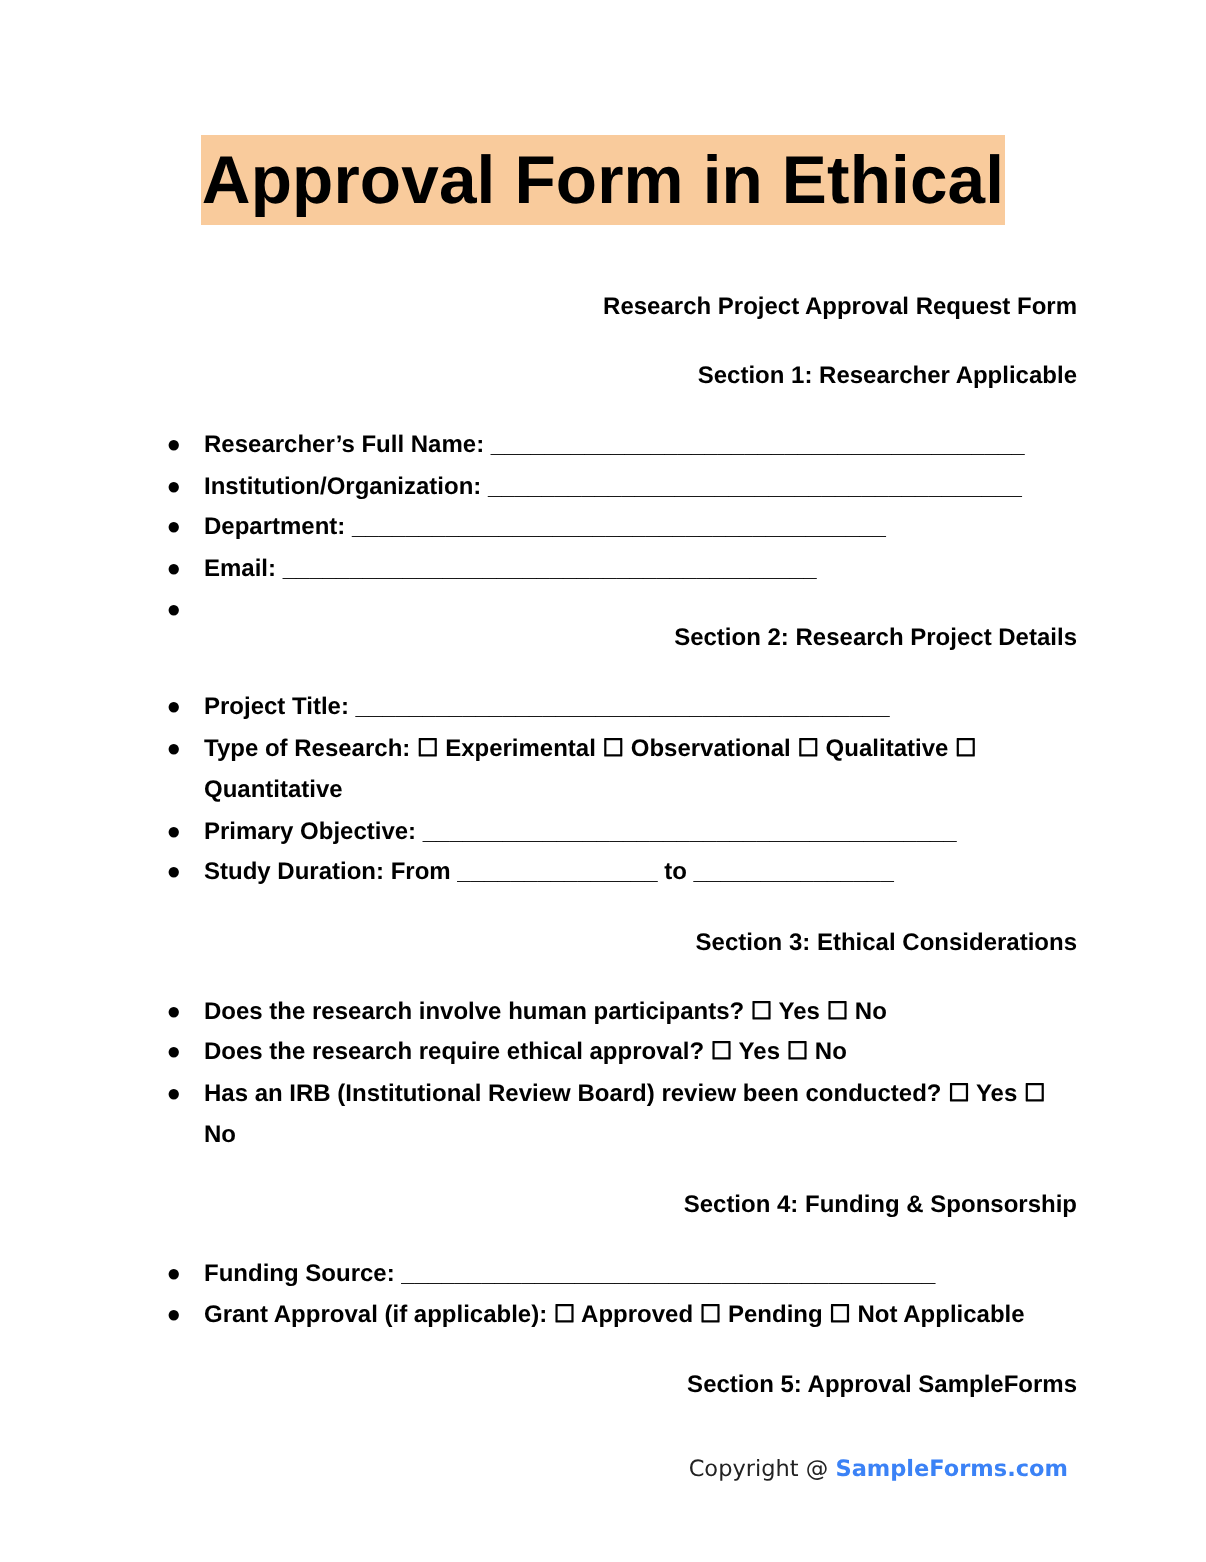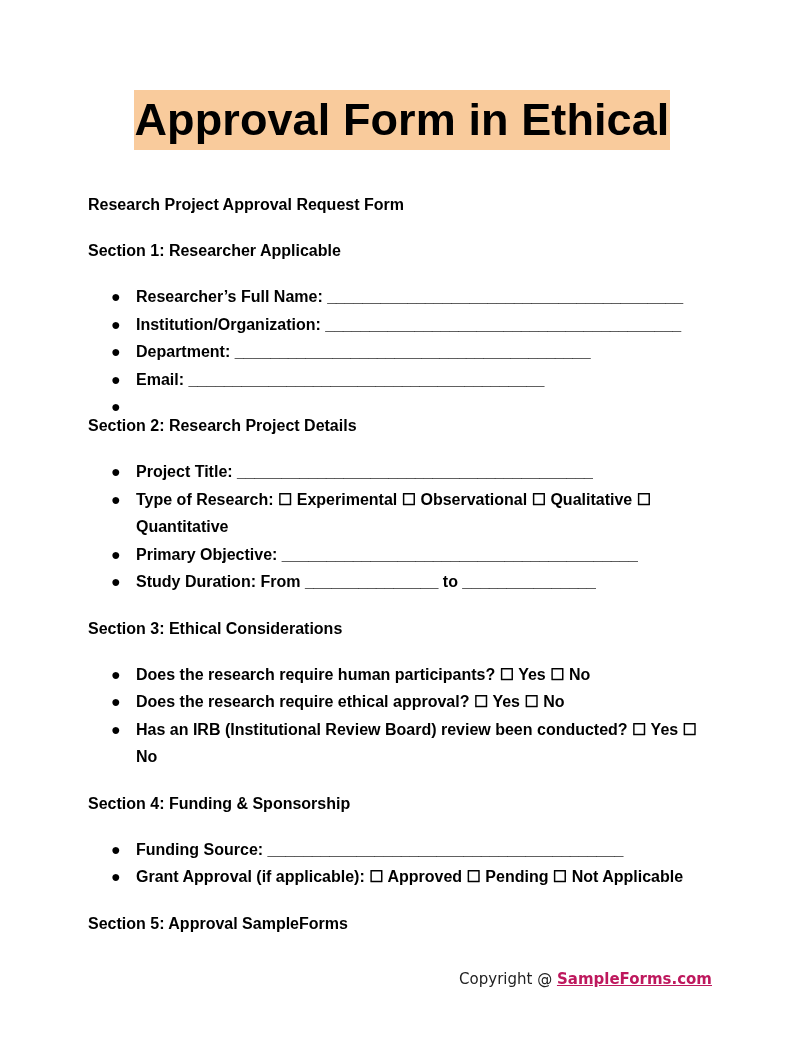--- a/index.html
+++ b/index.html
@@ -2,30 +2,30 @@
 <html><head>
   <meta charset="utf-8">
   <style>
     html, body { margin: 0; padding: 0; background: #ffffff; }
     body { width: 804px; height: 1041px; position: relative; overflow: hidden;
            font-family: "Liberation Sans", sans-serif; color: #000; }
     .title-wrap { position: absolute; top: 90px; left: 0; width: 804px; text-align: center; }
     .title { display: inline-block; background: #f9cb9c; font-weight: bold; font-size: 45px;
              line-height: 60px; height: 60px; padding: 0 1px; letter-spacing: 0.1px; }
     .content { position: absolute; left: 88px; top: 194px; width: 630px; }
-    .heading { font-weight: bold; font-size: 16px; line-height: 22px; margin: 0; }
+    .heading { font-weight: bold; font-size: 16px; line-height: 22px; margin: 0; text-align: right; }
     .h-form { margin-bottom: 24px; }
     .section-title { margin-bottom: 21px; }
     ul { list-style: none; margin: 0 0 22px 0; padding: 0; }
     li { position: relative; padding-left: 48px; font-weight: bold; font-size: 16px;
          line-height: 27.5px; }
     li .bullet { position: absolute; left: 23px; top: 0; }
     .footer { position: absolute; top: 970px; right: 92px; font-size: 15px;
               font-family: "DejaVu Sans", sans-serif; color: #222; }
-    .footer a { color: #be185d; font-weight: bold; text-decoration: underline; }
+    .footer a { color: #3b82f6; font-weight: bold; }
   </style>
 </head>
 <body>
 
 <div class="title-wrap">
   <span class="title">Approval Form in Ethical</span>
 </div>
 
 <div class="content">
   <p class="heading h-form">Research Project Approval Request Form</p>
@@ -42,21 +42,21 @@
   <p class="heading section-title">Section 2: Research Project Details</p>
   <ul>
     <li><span class="bullet">●</span><span>Project Title: ________________________________________</span></li>
     <li><span class="bullet">●</span><span>Type of Research: ☐ Experimental ☐ Observational ☐ Qualitative ☐ Quantitative</span></li>
     <li><span class="bullet">●</span><span>Primary Objective: ________________________________________</span></li>
     <li><span class="bullet">●</span><span>Study Duration: From _______________ to _______________</span></li>
   </ul>
 
   <p class="heading section-title">Section 3: Ethical Considerations</p>
   <ul>
-    <li><span class="bullet">●</span><span>Does the research require human participants? ☐ Yes ☐ No</span></li>
+    <li><span class="bullet">●</span><span>Does the research involve human participants? ☐ Yes ☐ No</span></li>
     <li><span class="bullet">●</span><span>Does the research require ethical approval? ☐ Yes ☐ No</span></li>
     <li><span class="bullet">●</span><span>Has an IRB (Institutional Review Board) review been conducted? ☐ Yes ☐ No</span></li>
   </ul>
 
   <p class="heading section-title">Section 4: Funding &amp; Sponsorship</p>
   <ul>
     <li><span class="bullet">●</span><span>Funding Source: ________________________________________</span></li>
     <li><span class="bullet">●</span><span>Grant Approval (if applicable): ☐ Approved ☐ Pending ☐ Not Applicable</span></li>
   </ul>
 

